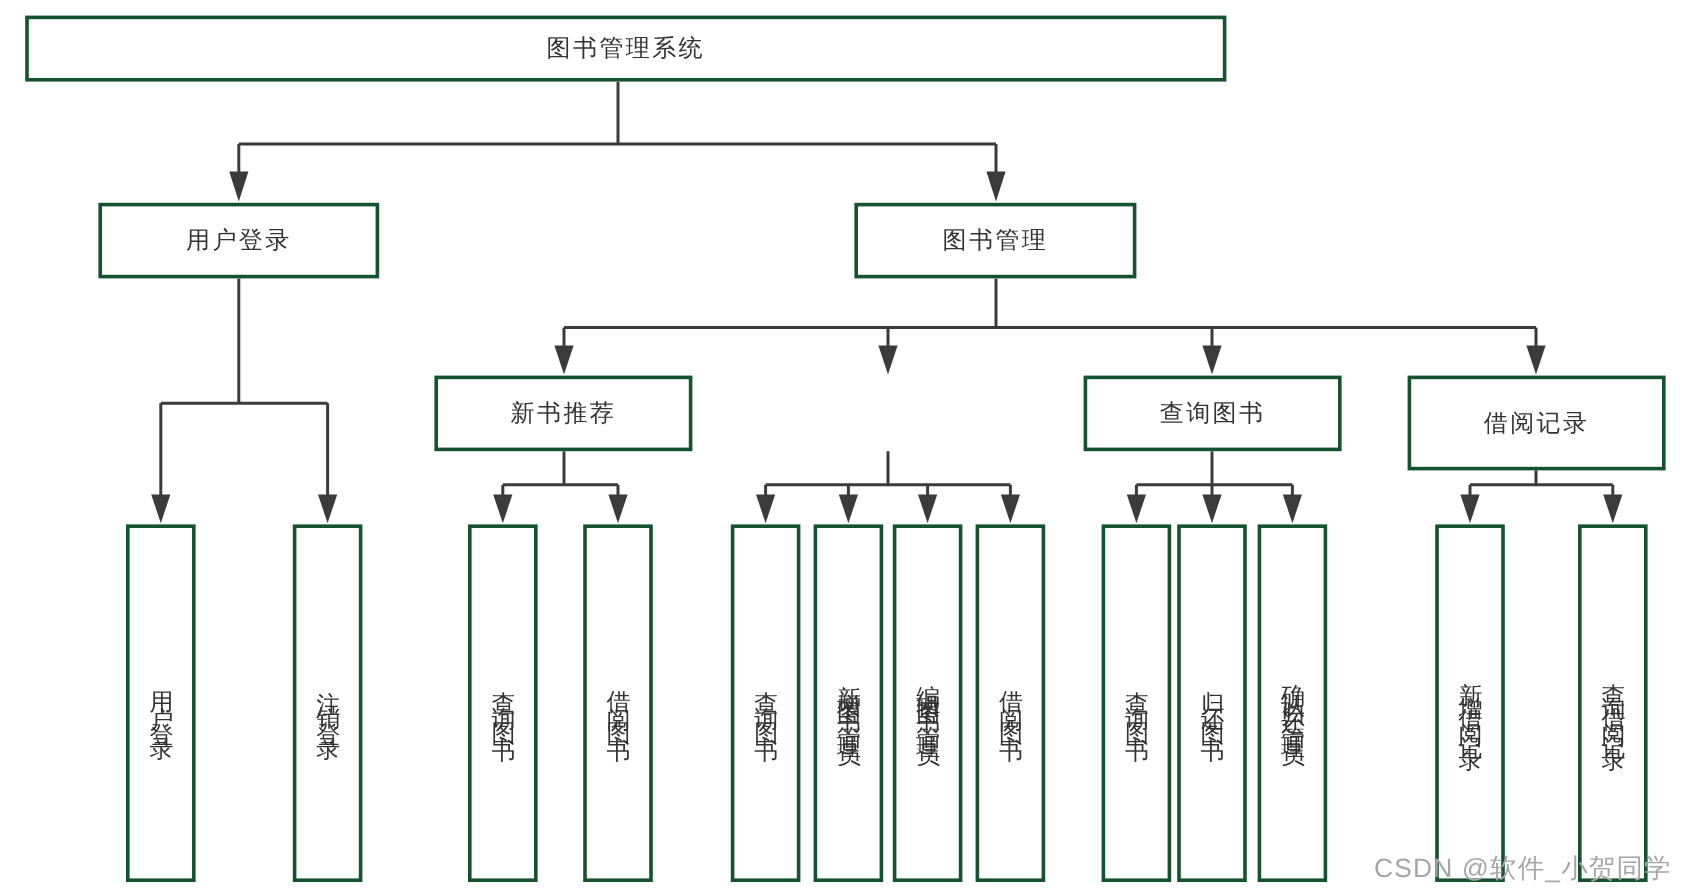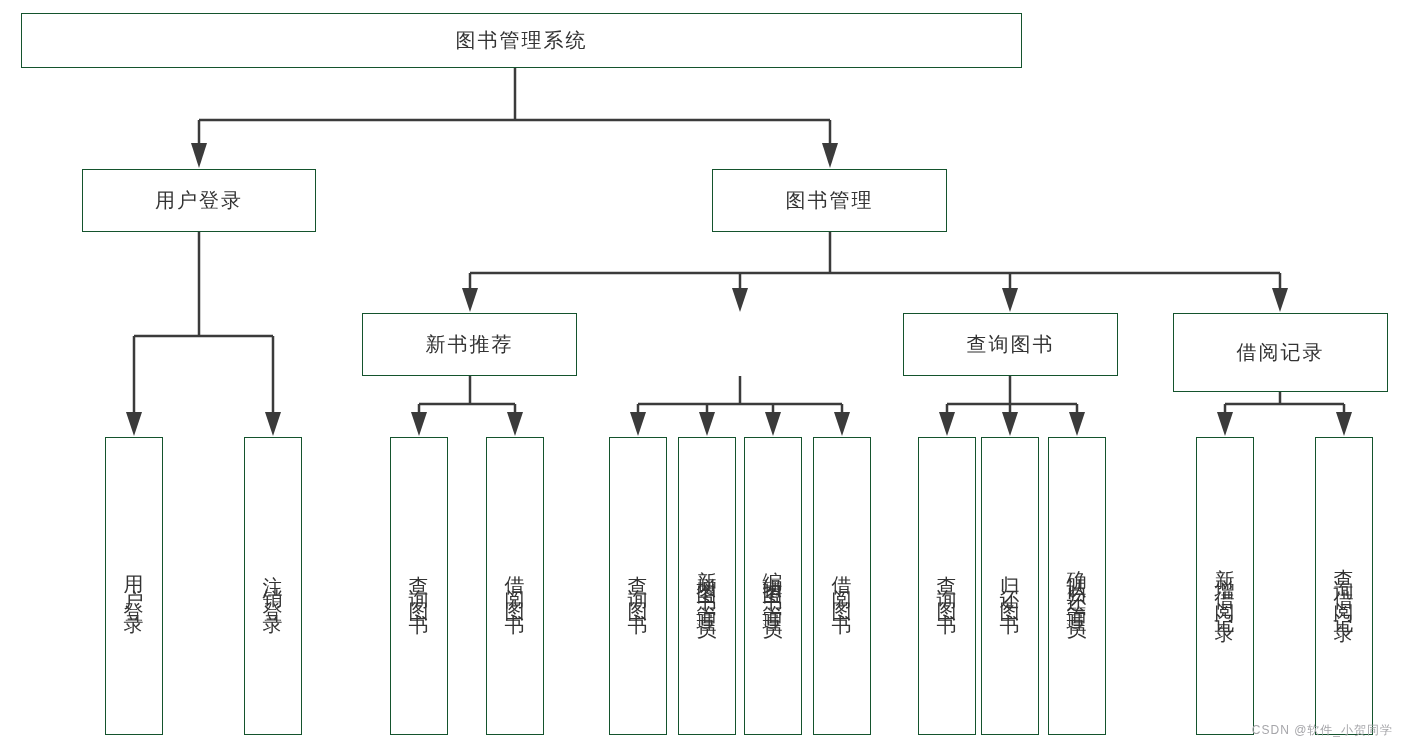--- a/index.html
+++ b/index.html
@@ -12,42 +12,42 @@
     color: #333333;
     overflow: hidden;
   }
   .wires {
     position: absolute;
     left: 0; top: 0;
   }
   .node {
     position: absolute;
     box-sizing: border-box;
-    border: 1px solid #14532d;
+    border: 3px solid #14532d;
     background: #ffffff;
     display: flex;
     align-items: center;
     justify-content: center;
     font-size: 20px;
     letter-spacing: 2px;
     color: #333333;
   }
   .leaf .lbl {
     writing-mode: vertical-rl;
     text-orientation: mixed;
     letter-spacing: 13px;
     line-height: 1;
   }
   .leaf .lbl.mid  { letter-spacing: 11px; }
   .leaf .lbl.long { letter-spacing: 7px; }
   .watermark {
     position: absolute;
     right: 12px;
     bottom: 8px;
-    font-size: 12px;
+    font-size: 22px;
     letter-spacing: 1px;
     color: #a6a6aa;
   }
 </style>
 </head>
 <body>
 
 <div class="canvas">
 
   <svg class="wires" width="1405" height="747">

